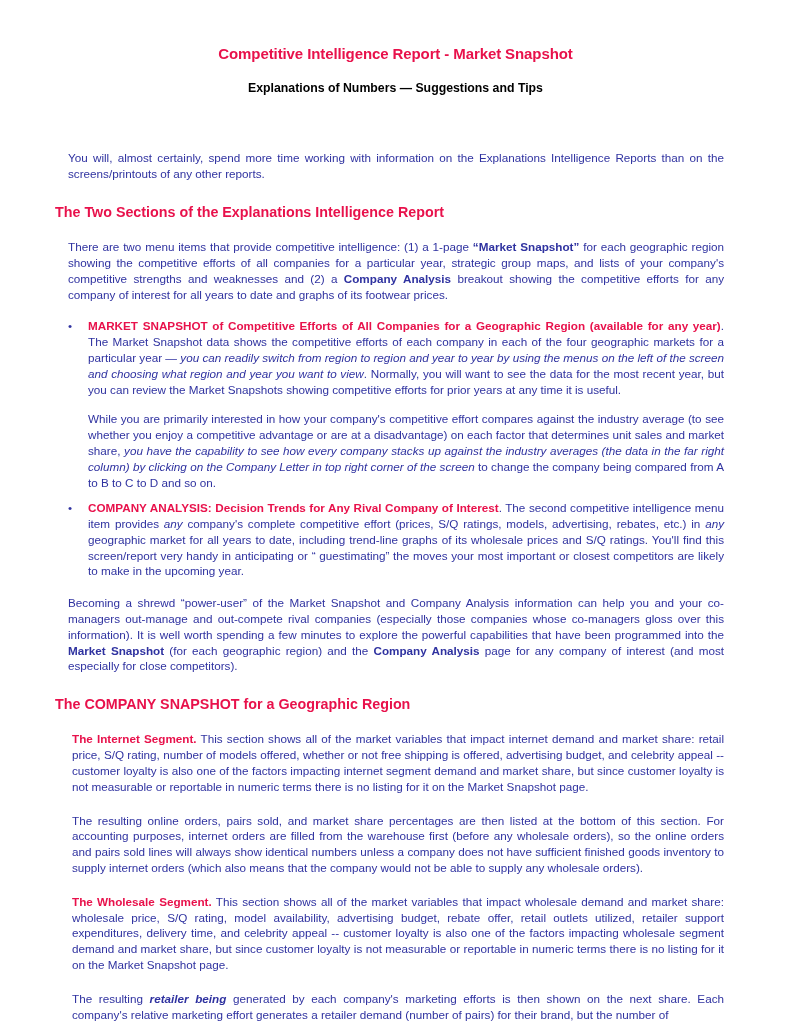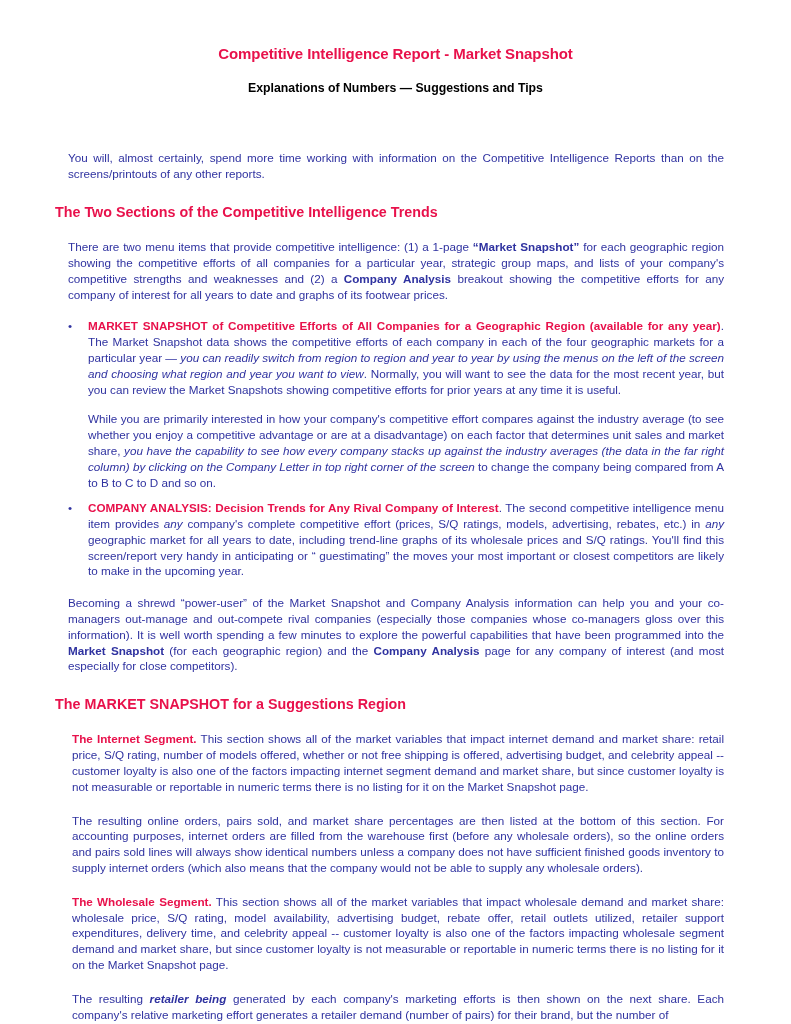--- a/index.html
+++ b/index.html
@@ -117,27 +117,27 @@
 
 <div class="page">
 
   <h1 class="title">Competitive Intelligence Report - Market Snapshot</h1>
   <div class="subtitle">Explanations of Numbers — Suggestions and Tips</div>
 
   <div class="gap-22"></div>
 
   <div class="body-wrap">
     <div class="gap-18"></div>
-    <p class="para">You will, almost certainly, spend more time working with information on the Competitive Intelligence Reports than on the screens/printouts of any other reports.</p>
+    <p class="para">You will, almost certainly, spend more time working with information on the Explanations Intelligence Reports than on the screens/printouts of any other reports.</p>
   </div>
 
   <div class="gap-22"></div>
 
   <div class="section-head-wrap">
-    <h2 class="section-head">The Two Sections of the Competitive Intelligence Trends</h2>
+    <h2 class="section-head">The Two Sections of the Explanations Intelligence Report</h2>
   </div>
 
   <div class="gap-18"></div>
 
   <div class="body-wrap">
     <p class="para"><span>There are two menu items that provide competitive intelligence: (1) a 1-page </span><span class="nav-bold">“Market Snapshot”</span><span> for each geographic region showing the competitive efforts of all companies for a particular year, strategic group maps, and lists of your company's competitive strengths and weaknesses and (2) a </span><span class="nav-bold">Company Analysis</span><span> breakout showing the competitive efforts for any company of interest for all years to date and graphs of its footwear prices.</span></p>
   </div>
 
   <div class="gap-16"></div>
 
@@ -163,21 +163,21 @@
 
   <div class="gap-16"></div>
 
   <div class="body-wrap">
     <p class="para"><span>Becoming a shrewd “power-user” of the Market Snapshot and Company Analysis information can help you and your co-managers out-manage and out-compete rival companies (especially those companies whose co-managers gloss over this information). It is well worth spending a few minutes to explore the powerful capabilities that have been programmed into the </span><span class="nav-bold">Market Snapshot</span><span> (for each geographic region) and the </span><span class="nav-bold">Company Analysis</span><span> page for any company of interest (and most especially for close competitors).</span></p>
   </div>
 
   <div class="gap-22"></div>
 
   <div class="section-head-wrap">
-    <h2 class="section-head">The MARKET SNAPSHOT for a Suggestions Region</h2>
+    <h2 class="section-head">The COMPANY SNAPSHOT for a Geographic Region</h2>
   </div>
 
   <div class="gap-18"></div>
 
   <div class="indent-wrap">
     <p class="para"><span class="red-bold">The Internet Segment.</span><span>  This section shows all of the market variables that impact internet demand and market share: retail price, S/Q rating, number of models offered, whether or not free shipping is offered, advertising budget, and celebrity appeal -- customer loyalty is also one of the factors impacting internet segment demand and market share, but since customer loyalty is not measurable or reportable in numeric terms there is no listing for it on the Market Snapshot page.</span></p>
   </div>
 
   <div class="gap-18"></div>
 

